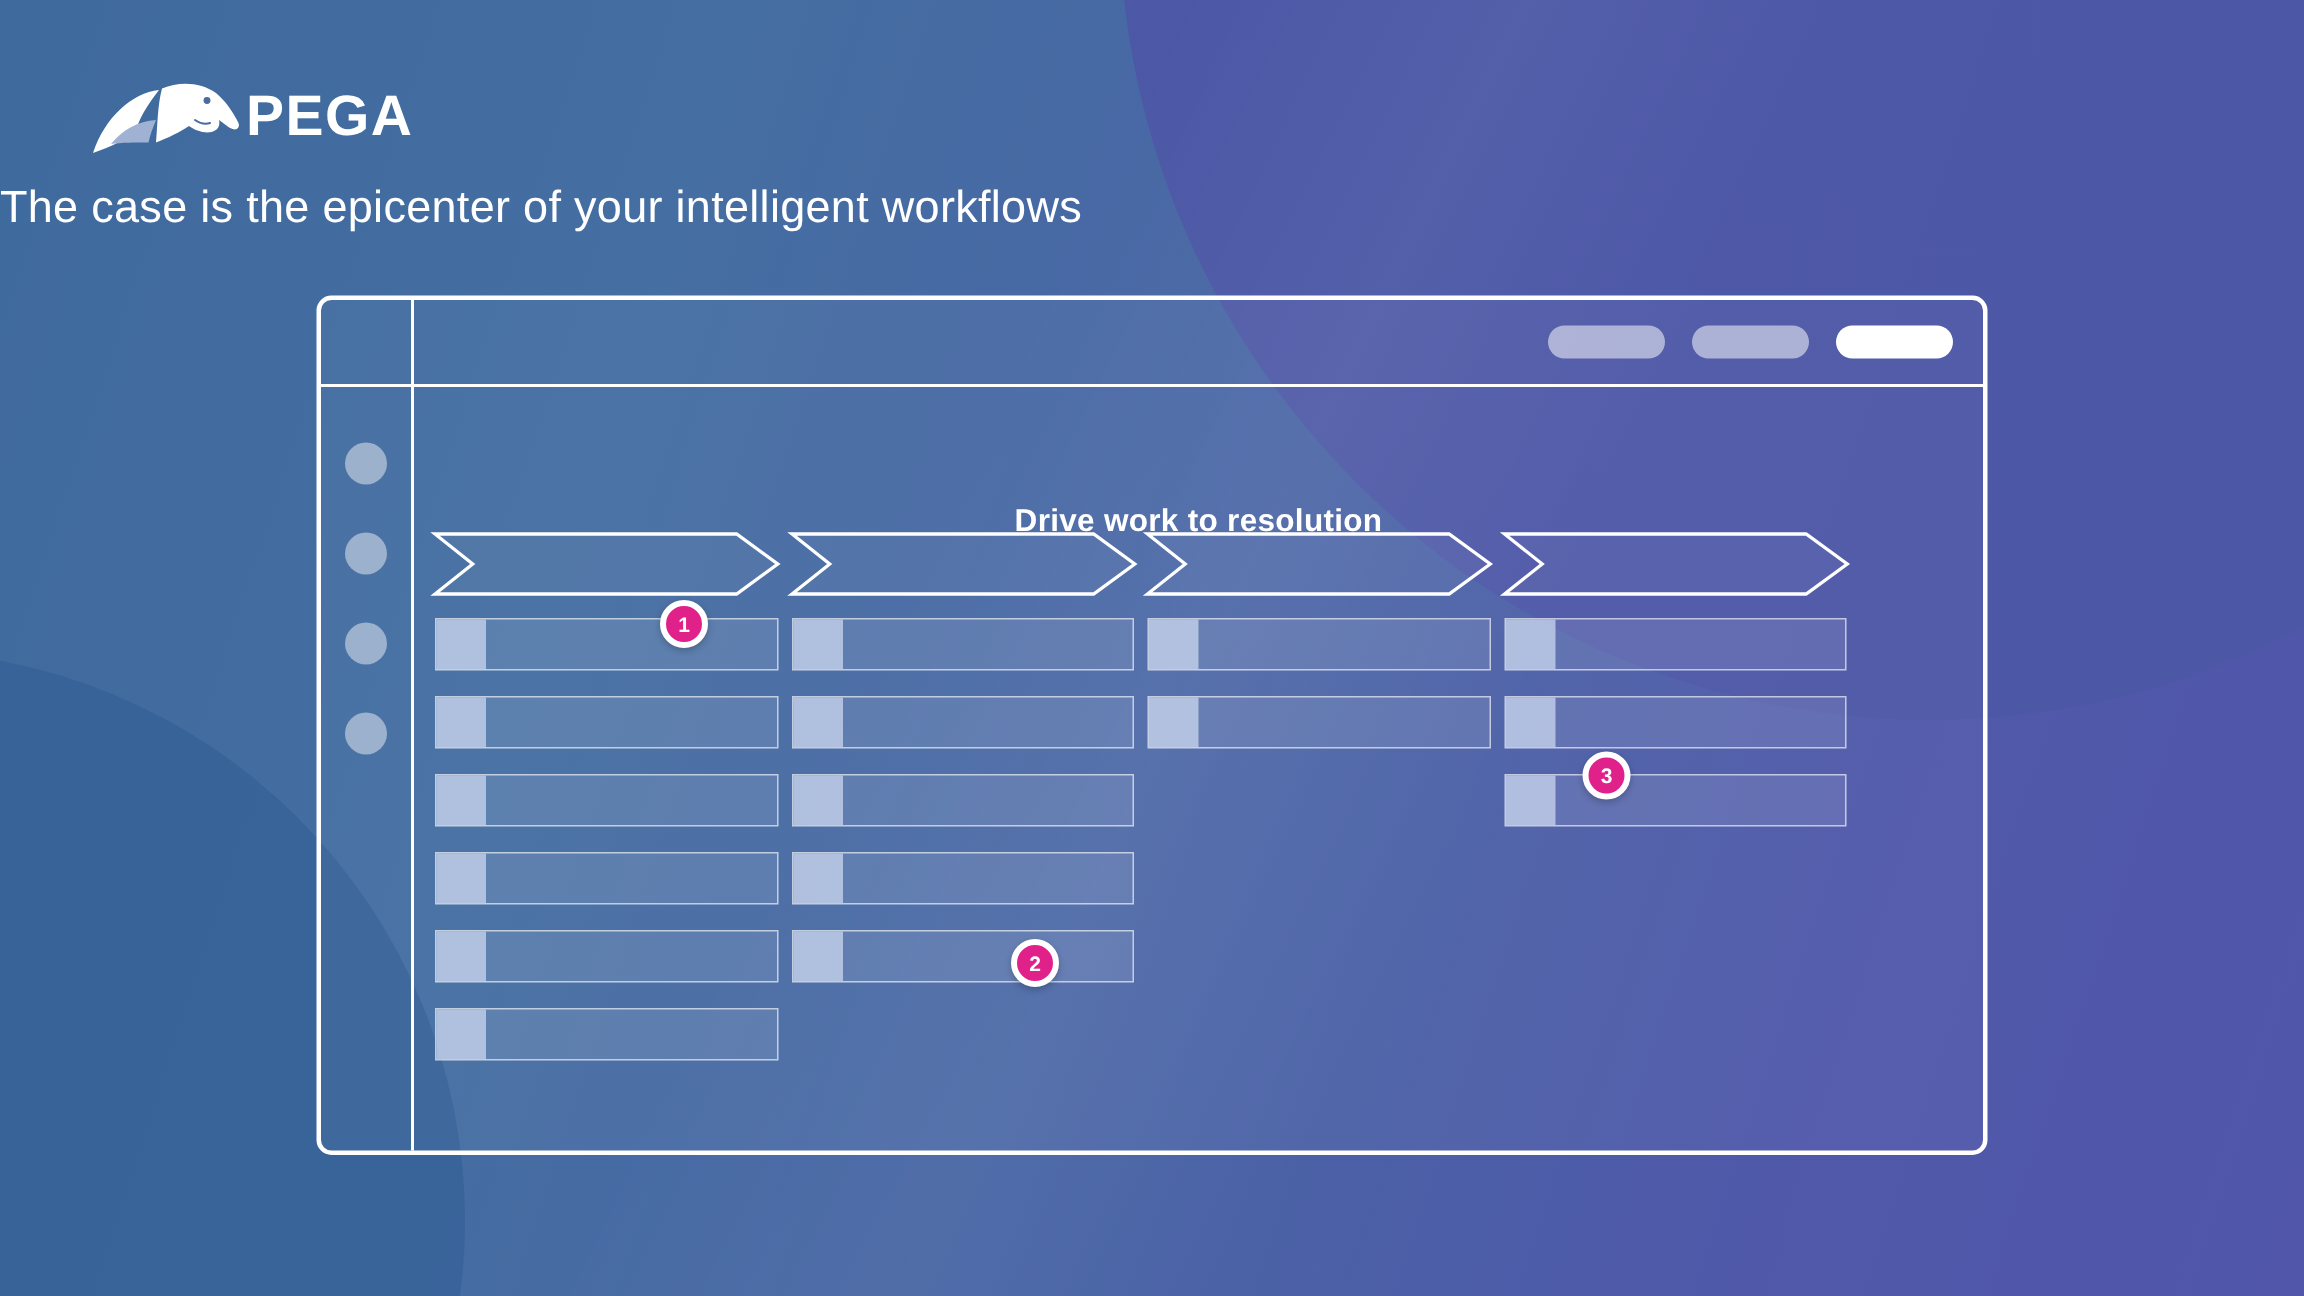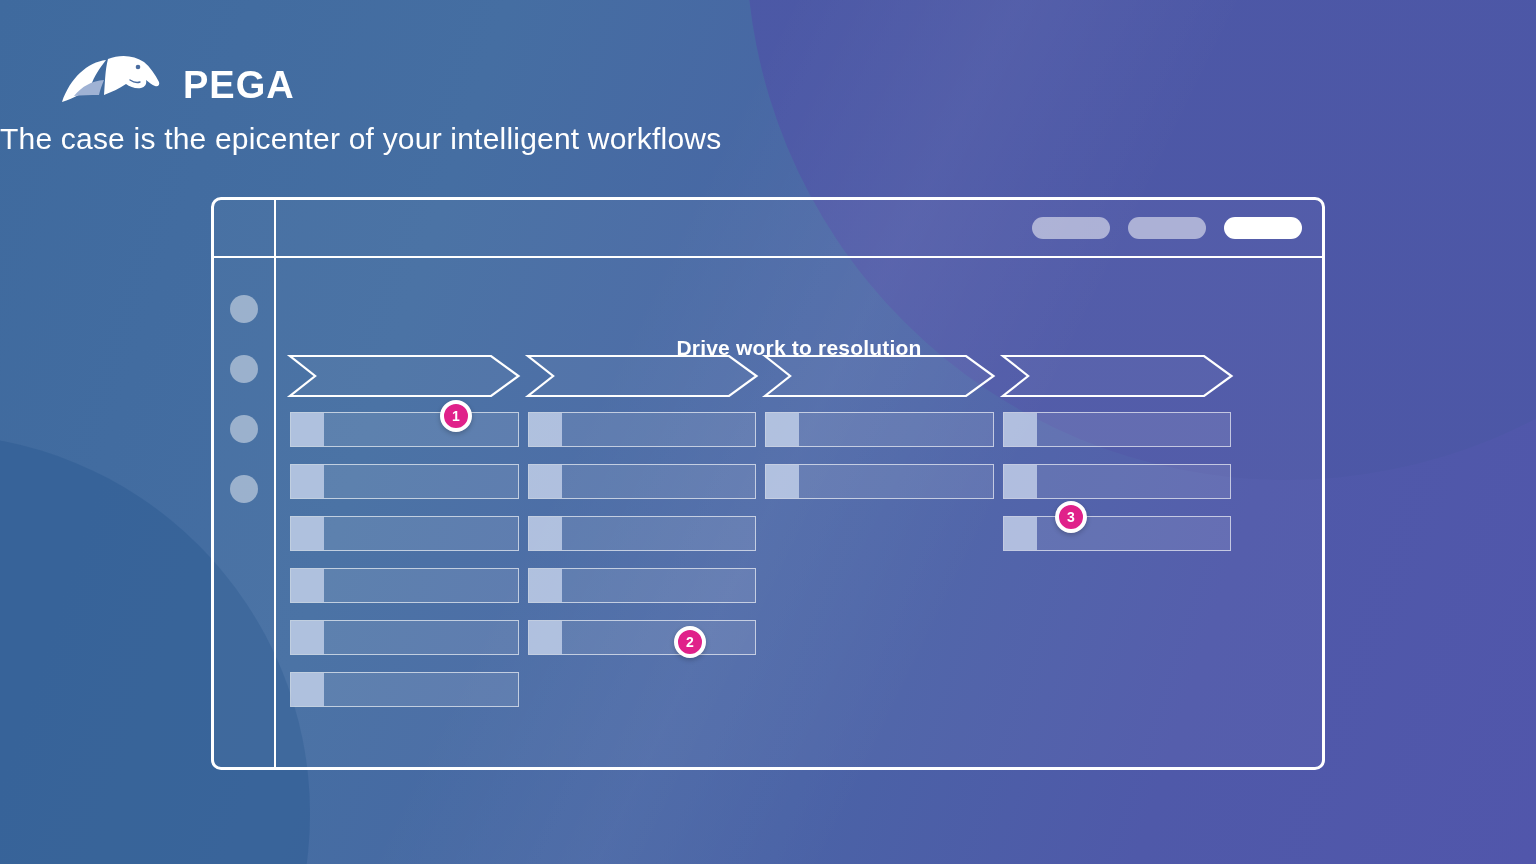--- a/index.html
+++ b/index.html
@@ -52,22 +52,22 @@
     background: linear-gradient(116deg, rgba(255,255,255,0) 40%, rgba(255,255,255,.045) 52%, rgba(255,255,255,0) 64%);
     pointer-events: none;
   }
 
   
   .logo {
     position: absolute;
     left: 60px;
     top: 52px;
     display: flex;
-    align-items: flex-end;
-    gap: 19px;
+    align-items: center;
+    gap: 0;
   }
   .logo-mark { width: 104px; height: 52px; display: block; }
   .logo-word {
     color: #ffffff;
     font-size: 38px;
     font-weight: 700;
     letter-spacing: 1px;
     line-height: 1;
   }
 

